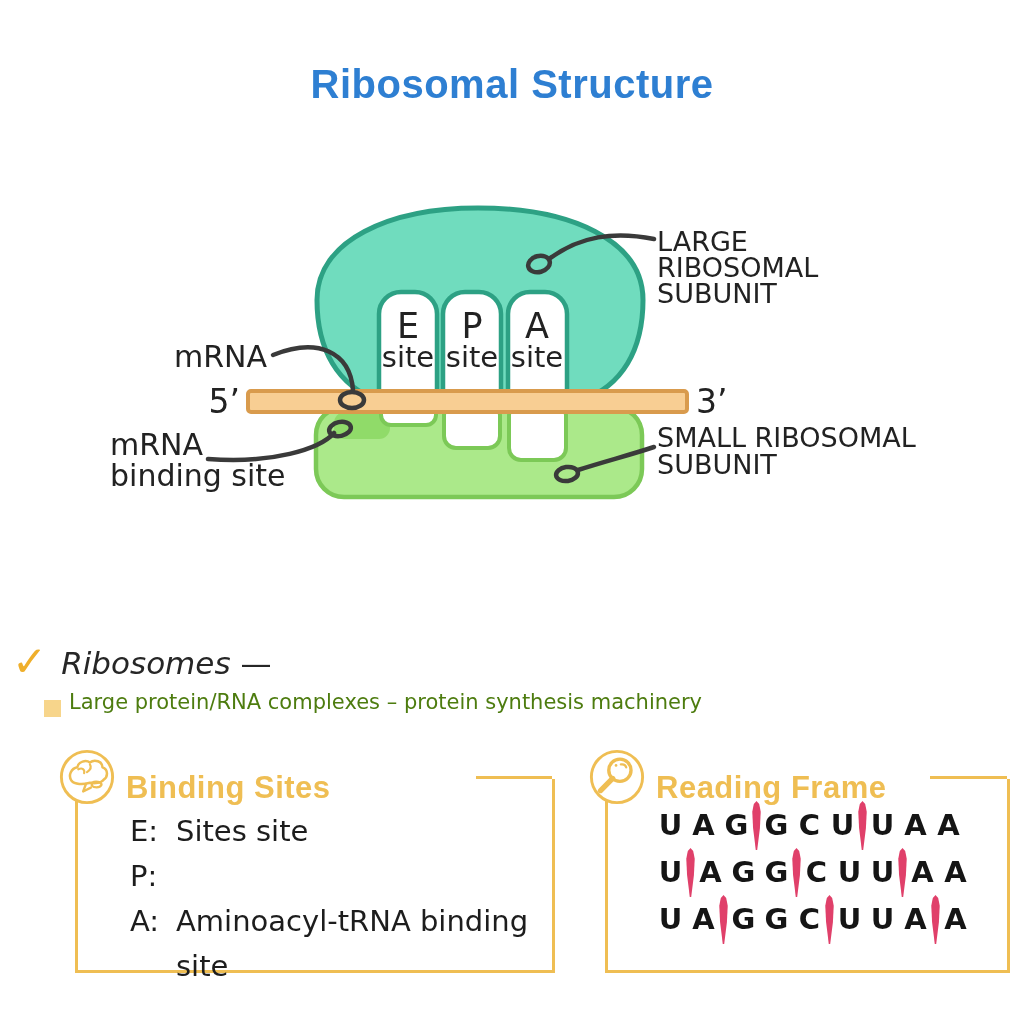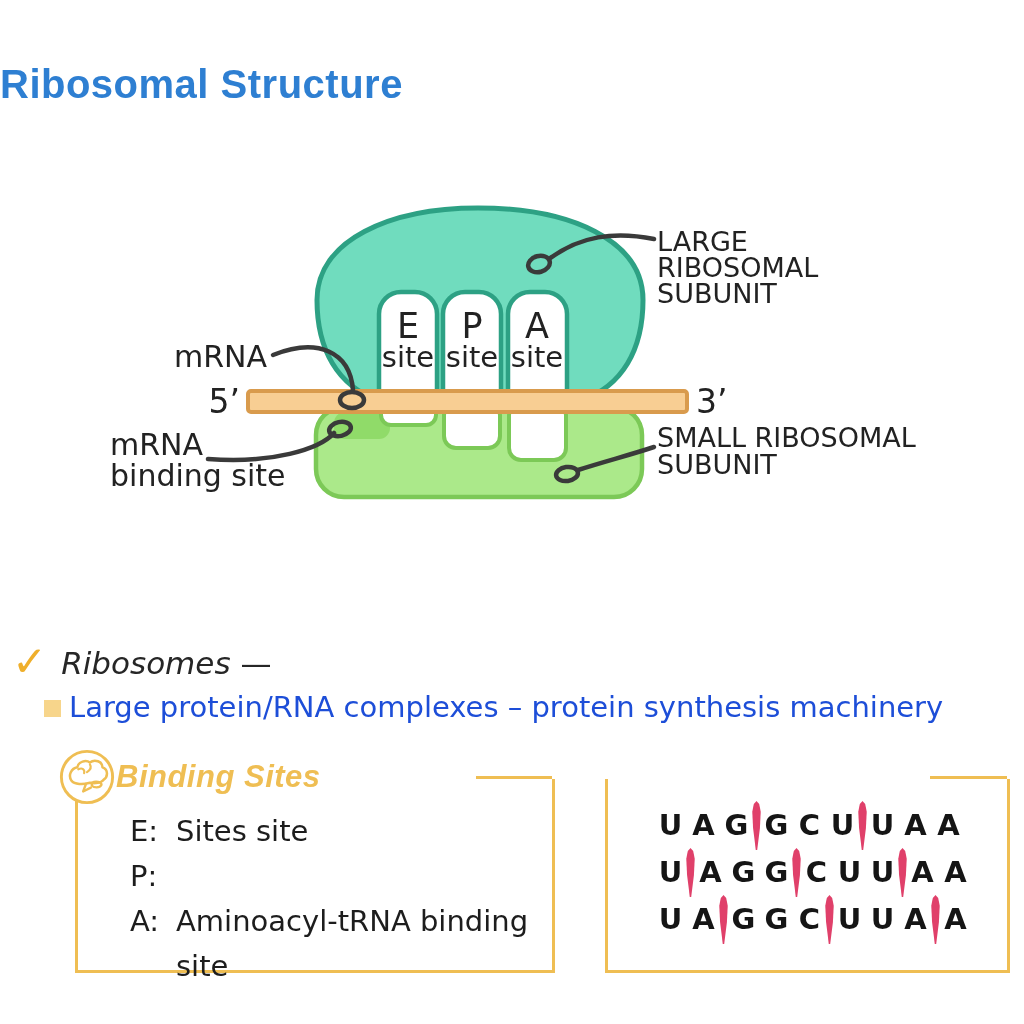--- a/index.html
+++ b/index.html
@@ -6,43 +6,43 @@
     --teal:#70DCBE; --tealStroke:#2DA184;
     --green:#ABE98A; --greenStroke:#7CC957; --bindGreen:#90DB69;
     --band:#F8CE93; --bandStroke:#D99B4D;
     --ink:#3A3A3A; --gold:#EFBE53; --goldSoft:#F7D58B;
     --red:#E0406A; --blue:#2E7FD2; --amber:#EFAF2B;
   }
   *{margin:0;padding:0;box-sizing:border-box;}
   html,body{background:#fff;}
   .canvas{position:relative;width:1024px;height:1024px;background:#ffffff;overflow:hidden;
           font-family:"DejaVu Sans",sans-serif;color:#222;}
-  .page-title{position:absolute;top:62px;left:0;width:100%;
+  .page-title{position:absolute;top:62px;left:0;width:100%;text-align:center;
     font-family:"Liberation Sans",sans-serif;font-weight:bold;font-size:40px;
     color:var(--blue);letter-spacing:.5px;}
   svg.diagram{position:absolute;left:0;top:0;}
   svg.diagram text{font-family:"DejaVu Sans",sans-serif;fill:#222;}
 
   
   .note-line1{position:absolute;left:12px;top:645px;display:flex;align-items:flex-start;}
   .check{color:var(--amber);font-size:42px;font-weight:bold;line-height:1;margin-top:-4px;}
   .term{font-size:31px;font-style:italic;color:#262626;margin-left:14px;}
   .term-dash{font-size:31px;color:#262626;margin-left:10px;}
   .note-line2{position:absolute;left:44px;top:690px;display:flex;align-items:flex-start;}
   .sq-bullet{width:17px;height:17px;background:var(--goldSoft);margin:10px 8px 0 0;flex:none;}
-  .definition{font-size:29px;color:#1d4ed8;}
+  .definition{font-size:21px;color:#4d7c0f;}
 
   
   .info-box{position:absolute;border:3px solid var(--gold);border-top:none;background:transparent;}
   .box-binding{left:75px;top:779px;width:480px;height:194px;}
   .box-reading{left:605px;top:779px;width:405px;height:194px;}
   .head-line{position:absolute;top:-3px;height:3px;background:var(--gold);right:0;}
   .box-binding .head-line{left:398px;}
   .box-reading .head-line{left:322px;}
-  .box-head{position:absolute;top:-31px;left:-20px;display:flex;align-items:center;font-style:italic;}
+  .box-head{position:absolute;top:-31px;left:-20px;display:flex;align-items:flex-end;gap:10px;}
   .box-title{font-family:"Liberation Sans",sans-serif;font-weight:bold;font-size:31px;
     color:var(--gold);white-space:nowrap;letter-spacing:.5px;}
   .bs-items{padding:30px 0 0 52px;}
   .bs-row{display:flex;font-size:29px;line-height:45px;color:#1d1d1d;}
   .bs-key{width:46px;flex:none;}
   .rf-rows{padding:22px 0 0 46px;}
   .rf-row{display:flex;align-items:center;height:47px;}
   .rf-letter{width:33px;text-align:center;font-size:29px;font-weight:bold;color:#151515;}
   .rf-mark{flex:none;width:9px;height:49px;background:var(--red);margin:0 -1px;
     transform:translateY(1px);
@@ -135,20 +135,30 @@
       </div>
       <div class="bs-row">
         <span class="bs-key">A:</span>
         <span>Aminoacyl-tRNA binding site</span>
       </div>
     </div>
   </div>
 
   <div class="info-box box-reading">
     <div class="head-line"></div>
+    <div class="box-head">
+      <svg width="58" height="58" viewBox="0 0 60 60">
+        <circle cx="30" cy="30" r="26.5" style="fill:#ffffff;stroke:var(--gold);stroke-width:3;"></circle>
+        <circle cx="33" cy="23" r="11.5" style="fill:none;stroke:var(--gold);stroke-width:3.5;"></circle>
+        <line x1="25.5" y1="31.5" x2="13" y2="44" style="stroke:var(--gold);stroke-width:5.5;stroke-linecap:round;"></line>
+        <path d="M 34 17 C 37 16.5, 39 18, 39.5 20" style="fill:none;stroke:var(--gold);stroke-width:2.4;stroke-linecap:round;"></path>
+        <circle cx="29" cy="18" r="1.4" style="fill:var(--gold);"></circle>
+      </svg>
+      <span class="box-title">Reading Frame</span>
+    </div>
     <div class="rf-rows">
         <div class="rf-row">
           <span class="rf-letter">U</span>
           <span class="rf-letter">A</span>
           <span class="rf-letter">G</span>
           <span class="rf-mark"></span>
           <span class="rf-letter">G</span>
           <span class="rf-letter">C</span>
           <span class="rf-letter">U</span>
           <span class="rf-mark"></span>

